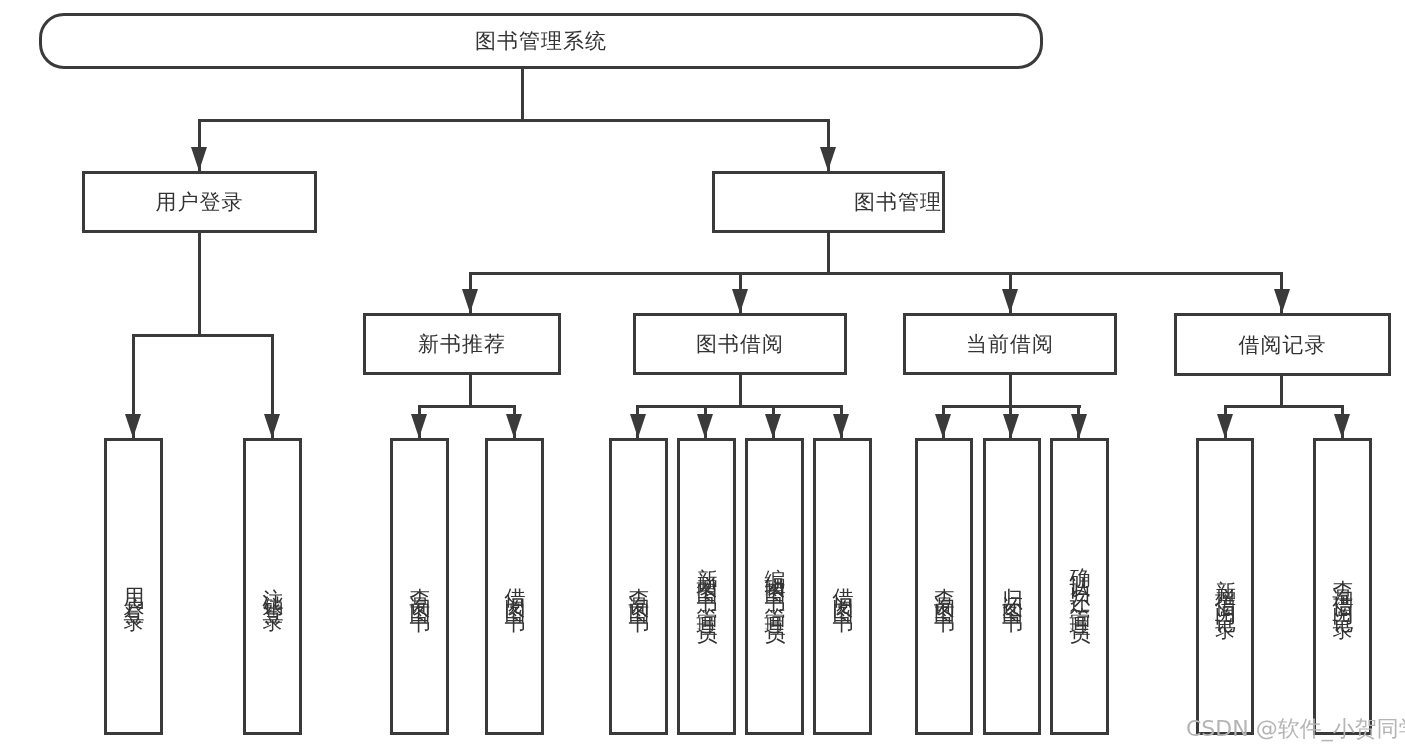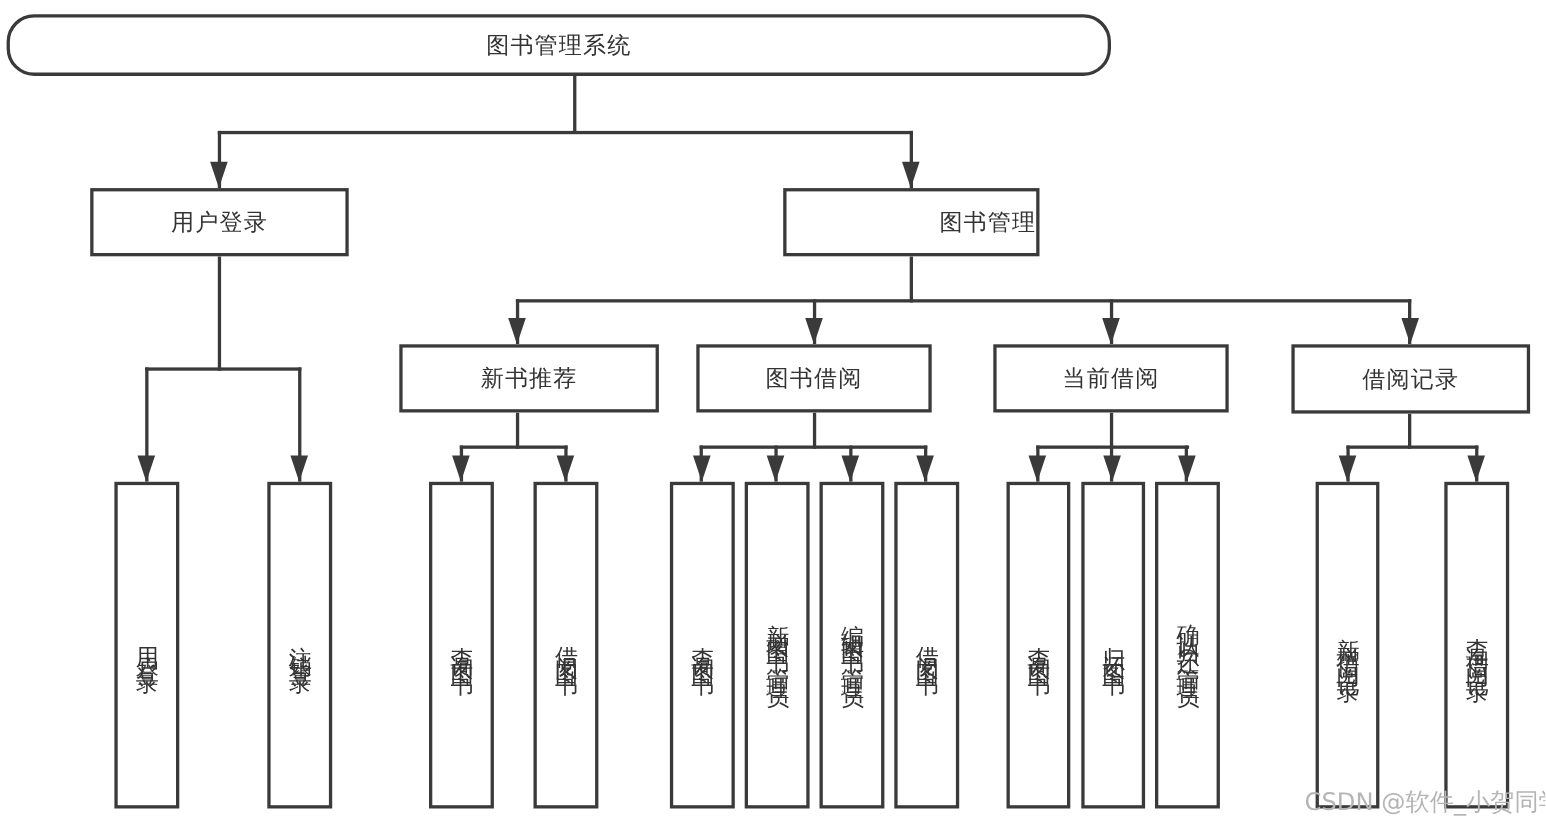--- a/index.html
+++ b/index.html
@@ -110,32 +110,32 @@
   <div class="arrow" style="left:1003px;top:414px;"></div>
   <div class="arrow" style="left:1071px;top:414px;"></div>
 
   <div class="line" style="left:1280px;top:376px;width:3px;height:32px;"></div>
   <div class="line" style="left:1224px;top:405px;width:120px;height:3px;"></div>
   <div class="line" style="left:1224px;top:405px;width:3px;height:33px;"></div>
   <div class="line" style="left:1341px;top:405px;width:3px;height:33px;"></div>
   <div class="arrow" style="left:1217px;top:414px;"></div>
   <div class="arrow" style="left:1334px;top:414px;"></div>
 
-  <div class="node" style="left:6px;top:13px;width:1004px;height:56px;border-radius:25px;">
+  <div class="node" style="left:39px;top:13px;width:1004px;height:56px;border-radius:25px;">
     <span class="hlabel">图书管理系统</span>
   </div>
 
   <div class="node" style="left:82px;top:171px;width:235px;height:62px;">
     <span class="hlabel">用户登录</span>
   </div>
   <div class="node" style="left:712px;top:171px;width:233px;height:62px;justify-content:flex-end;">
     <span class="hlabel">图书管理</span>
   </div>
 
-  <div class="node" style="left:363px;top:313px;width:236px;height:62px;">
+  <div class="node" style="left:363px;top:313px;width:198px;height:62px;">
     <span class="hlabel">新书推荐</span>
   </div>
   <div class="node" style="left:633px;top:313px;width:214px;height:62px;">
     <span class="hlabel">图书借阅</span>
   </div>
   <div class="node" style="left:903px;top:313px;width:214px;height:62px;">
     <span class="hlabel">当前借阅</span>
   </div>
   <div class="node" style="left:1174px;top:313px;width:217px;height:63px;">
     <span class="hlabel">借阅记录</span>

